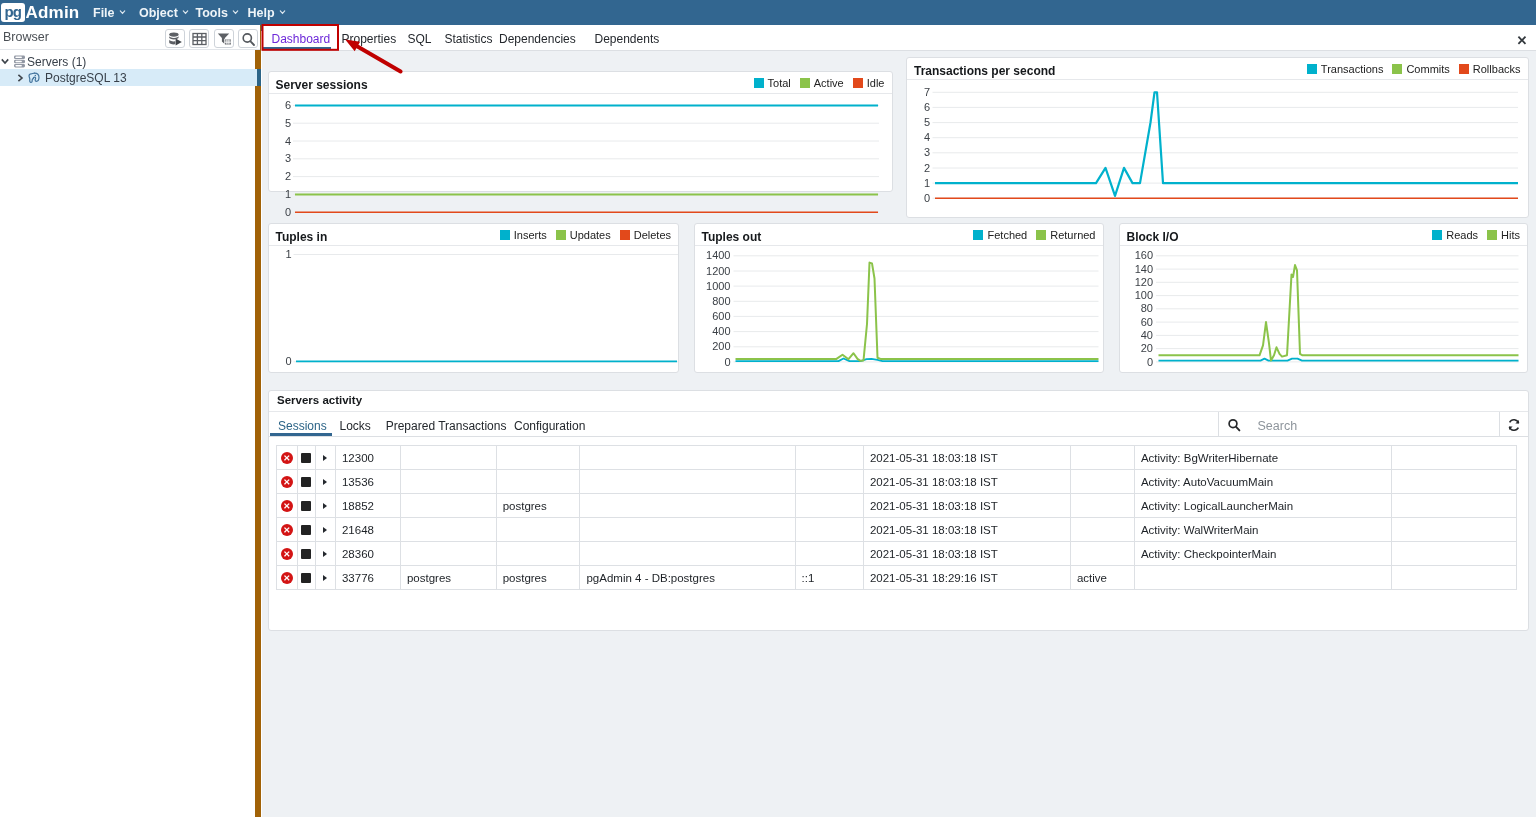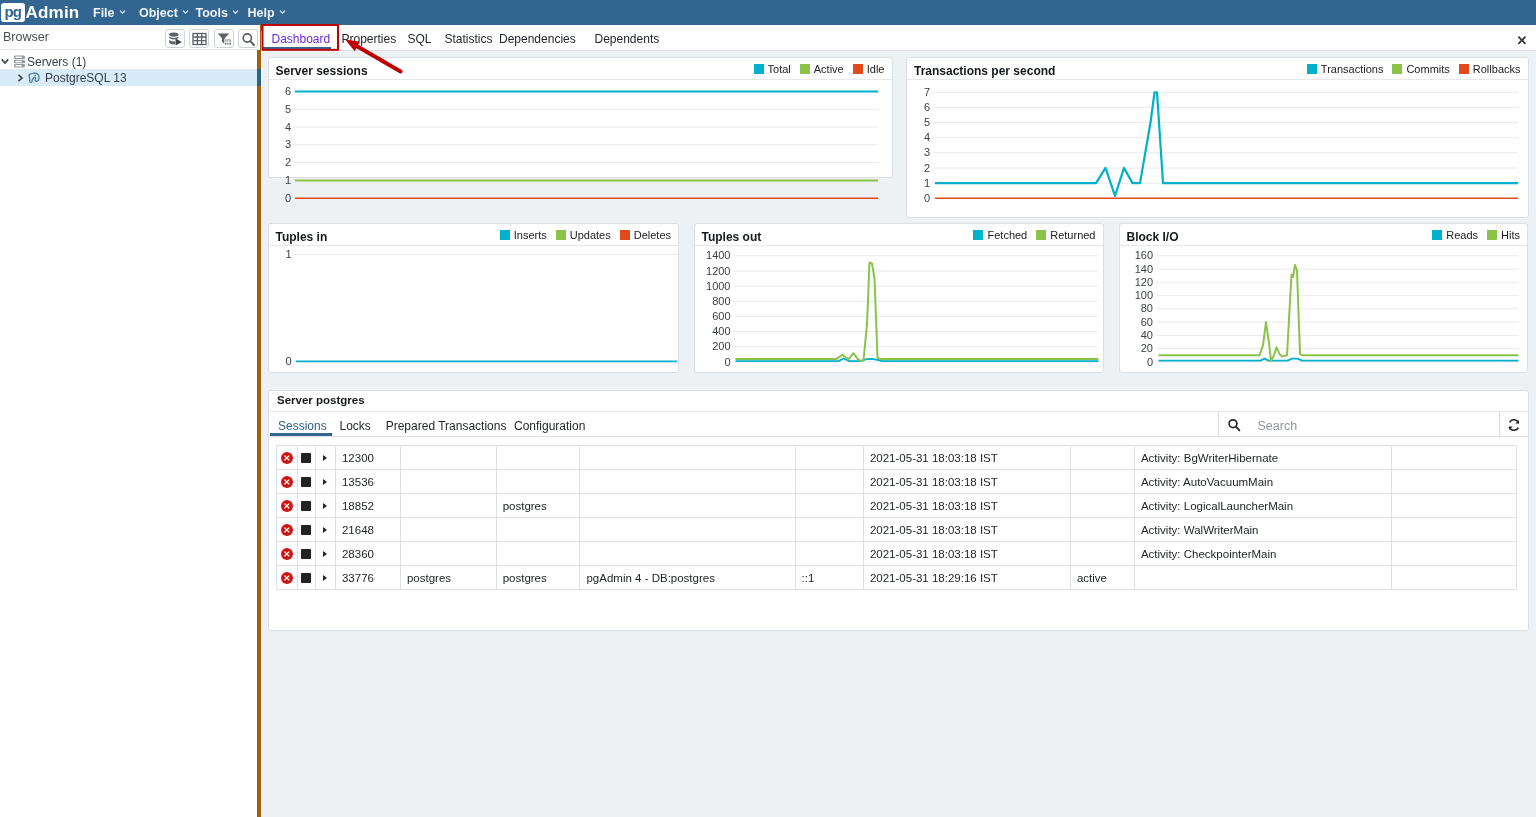--- a/index.html
+++ b/index.html
@@ -8,21 +8,21 @@
 .abs{position:absolute}
 
 #topbar{left:0;top:0;width:1536px;height:31px;background:#326690;color:#f2f7fa}
 #logo{left:1px;top:2.5px;width:80px;height:20px}
 #logobox{left:0;top:0;width:23.5px;height:19.5px;background:#fff;border-radius:3px;color:#326690;
   font-weight:bold;font-size:15px;text-align:center;line-height:18px;letter-spacing:-1px}
 #logotxt{left:24.5px;top:0.5px;font-size:17px;font-weight:bold;color:#fff;letter-spacing:0.2px}
 .menu{top:5.5px;font-size:12.5px;font-weight:600;color:#eef4f8}
 .car{display:inline-block;width:7px;height:7px;margin-left:4px;position:relative;top:-1px}
 
-#sidebar{left:0;top:25px;width:261px;height:792px;background:#fff;border-right:4px solid #a16207}
+#sidebar{left:0;top:25px;width:261px;height:792px;background:#fff;border-right:6px solid #a16207}
 #sbhead{left:0;top:0;width:260px;height:25px;background:#fff;border-bottom:1px solid #e3e6ea}
 #sbtitle{left:3px;top:5px;font-size:12.5px;color:#4a4f54}
 .tbtn{top:3.5px;width:20px;height:19px;background:#fff;border:1px solid #ced3d9;border-radius:3px}
 .tbtn svg{position:absolute;left:2px;top:2px}
 
 .trow{left:0;width:260px;height:17px;font-size:12px;color:#38404a}
 #selrow{left:0;top:44px;width:257px;height:17px;background:#d7ebf8}
 #selbar{left:257px;top:44px;width:4px;height:17px;background:#2c6487}
 
 #tabstrip{left:262px;top:25px;width:1274px;height:26px;background:#fff;border-bottom:1px solid #dcdfe3}
@@ -148,21 +148,21 @@
 <div class="tab abs active" style="left:9.5px">Dashboard</div>
 <div class="tab abs" style="left:79.5px">Properties</div>
 <div class="tab abs" style="left:145.5px">SQL</div>
 <div class="tab abs" style="left:182.5px">Statistics</div>
 <div class="tab abs" style="left:237px">Dependencies</div>
 <div class="tab abs" style="left:332.5px">Dependents</div>
 </div>
 <div id="tabuline" class="abs"></div>
 <div id="closex" class="abs">✕</div>
 <div id="dash" class="abs"></div>
-<div class="panel" style="left:267.5px;top:57px;width:625px;height:121px">
+<div class="panel" style="left:267.5px;top:71px;width:625px;height:121px">
 <div class="phead"></div>
       <div class="ptitle">Server sessions</div>
 <div class="legend"><span class="lsq c-cyan"></span>Total<span class="lsq c-green"></span>Active<span class="lsq c-red"></span>Idle</div>
 <svg class="abs" style="left:-1px;top:-1px" width="625" height="156.5">
         <line x1="25" y1="34.4" x2="611" y2="34.4" stroke="#e8eaec" stroke-width="1"></line>
         <text x="23" y="38.0" text-anchor="end" font-size="11" fill="#3c4147">6</text>
         <line x1="25" y1="52.2" x2="611" y2="52.2" stroke="#e8eaec" stroke-width="1"></line>
         <text x="23" y="55.8" text-anchor="end" font-size="11" fill="#3c4147">5</text>
         <line x1="25" y1="70.0" x2="611" y2="70.0" stroke="#e8eaec" stroke-width="1"></line>
         <text x="23" y="73.6" text-anchor="end" font-size="11" fill="#3c4147">4</text>
@@ -262,21 +262,21 @@
         <text x="34" y="116.0" text-anchor="end" font-size="11" fill="#3c4147">40</text>
         <line x1="37" y1="125.6" x2="399.5" y2="125.6" stroke="#e8eaec" stroke-width="1"></line>
         <text x="34" y="129.2" text-anchor="end" font-size="11" fill="#3c4147">20</text>
         <line x1="37" y1="138.9" x2="399.5" y2="138.9" stroke="#e8eaec" stroke-width="1"></line>
         <text x="34" y="142.5" text-anchor="end" font-size="11" fill="#3c4147">0</text>
         <polyline points="39.5,137.6 141.5,137.6 145.5,135.6 149.5,137.6 168.5,137.6 173.0,135.6 178.5,135.6 183.0,137.6 399.5,137.6" fill="none" stroke="#00b1cc" stroke-width="1.8" stroke-linejoin="round"></polyline>
         <polyline points="39.5,132.3 140.5,132.3 144.0,122.3 147.0,99.1 150.0,120.3 152.0,137.6 155.0,132.3 157.5,124.3 160.5,130.9 163.0,133.6 168.0,132.3 172.5,51.4 174.0,54.0 176.0,42.1 178.0,47.4 181.0,130.9 183.5,132.3 399.5,132.3" fill="none" stroke="#8bc34a" stroke-width="2" stroke-linejoin="round"></polyline>
       </svg>
 </div>
 <div class="panel" style="left:267.5px;top:389.5px;width:1261px;height:241.5px">
-<div class="abs" style="left:8.5px;top:3px;font-size:11.5px;font-weight:bold;color:#16191c">Server postgres</div>
+<div class="abs" style="left:8.5px;top:3px;font-size:11.5px;font-weight:bold;color:#16191c">Servers activity</div>
 <div class="abs" style="left:0;top:20px;width:100%;height:26px;border-top:1px solid #e6e8eb;border-bottom:1px solid #dcdfe3"></div>
 <div class="stab abs active" style="left:9.5px;top:28px">Sessions</div>
 <div class="stab abs" style="left:71px;top:28px">Locks</div>
 <div class="stab abs" style="left:117.2px;top:28px">Prepared Transactions</div>
 <div class="stab abs" style="left:245.5px;top:28px">Configuration</div>
 <div id="sessuline" class="abs"></div>
 <div class="abs" style="left:949.5px;top:21px;width:1px;height:25px;background:#dcdfe3"></div>
 <svg class="abs" style="left:958px;top:27px" width="14" height="14" viewBox="0 0 14 14">
         <circle cx="6" cy="5.7" r="3.9" fill="none" stroke="#27292c" stroke-width="1.7"></circle>
         <path d="M8.9 8.7 L12.4 12.4" stroke="#27292c" stroke-width="1.9" stroke-linecap="round"></path>

